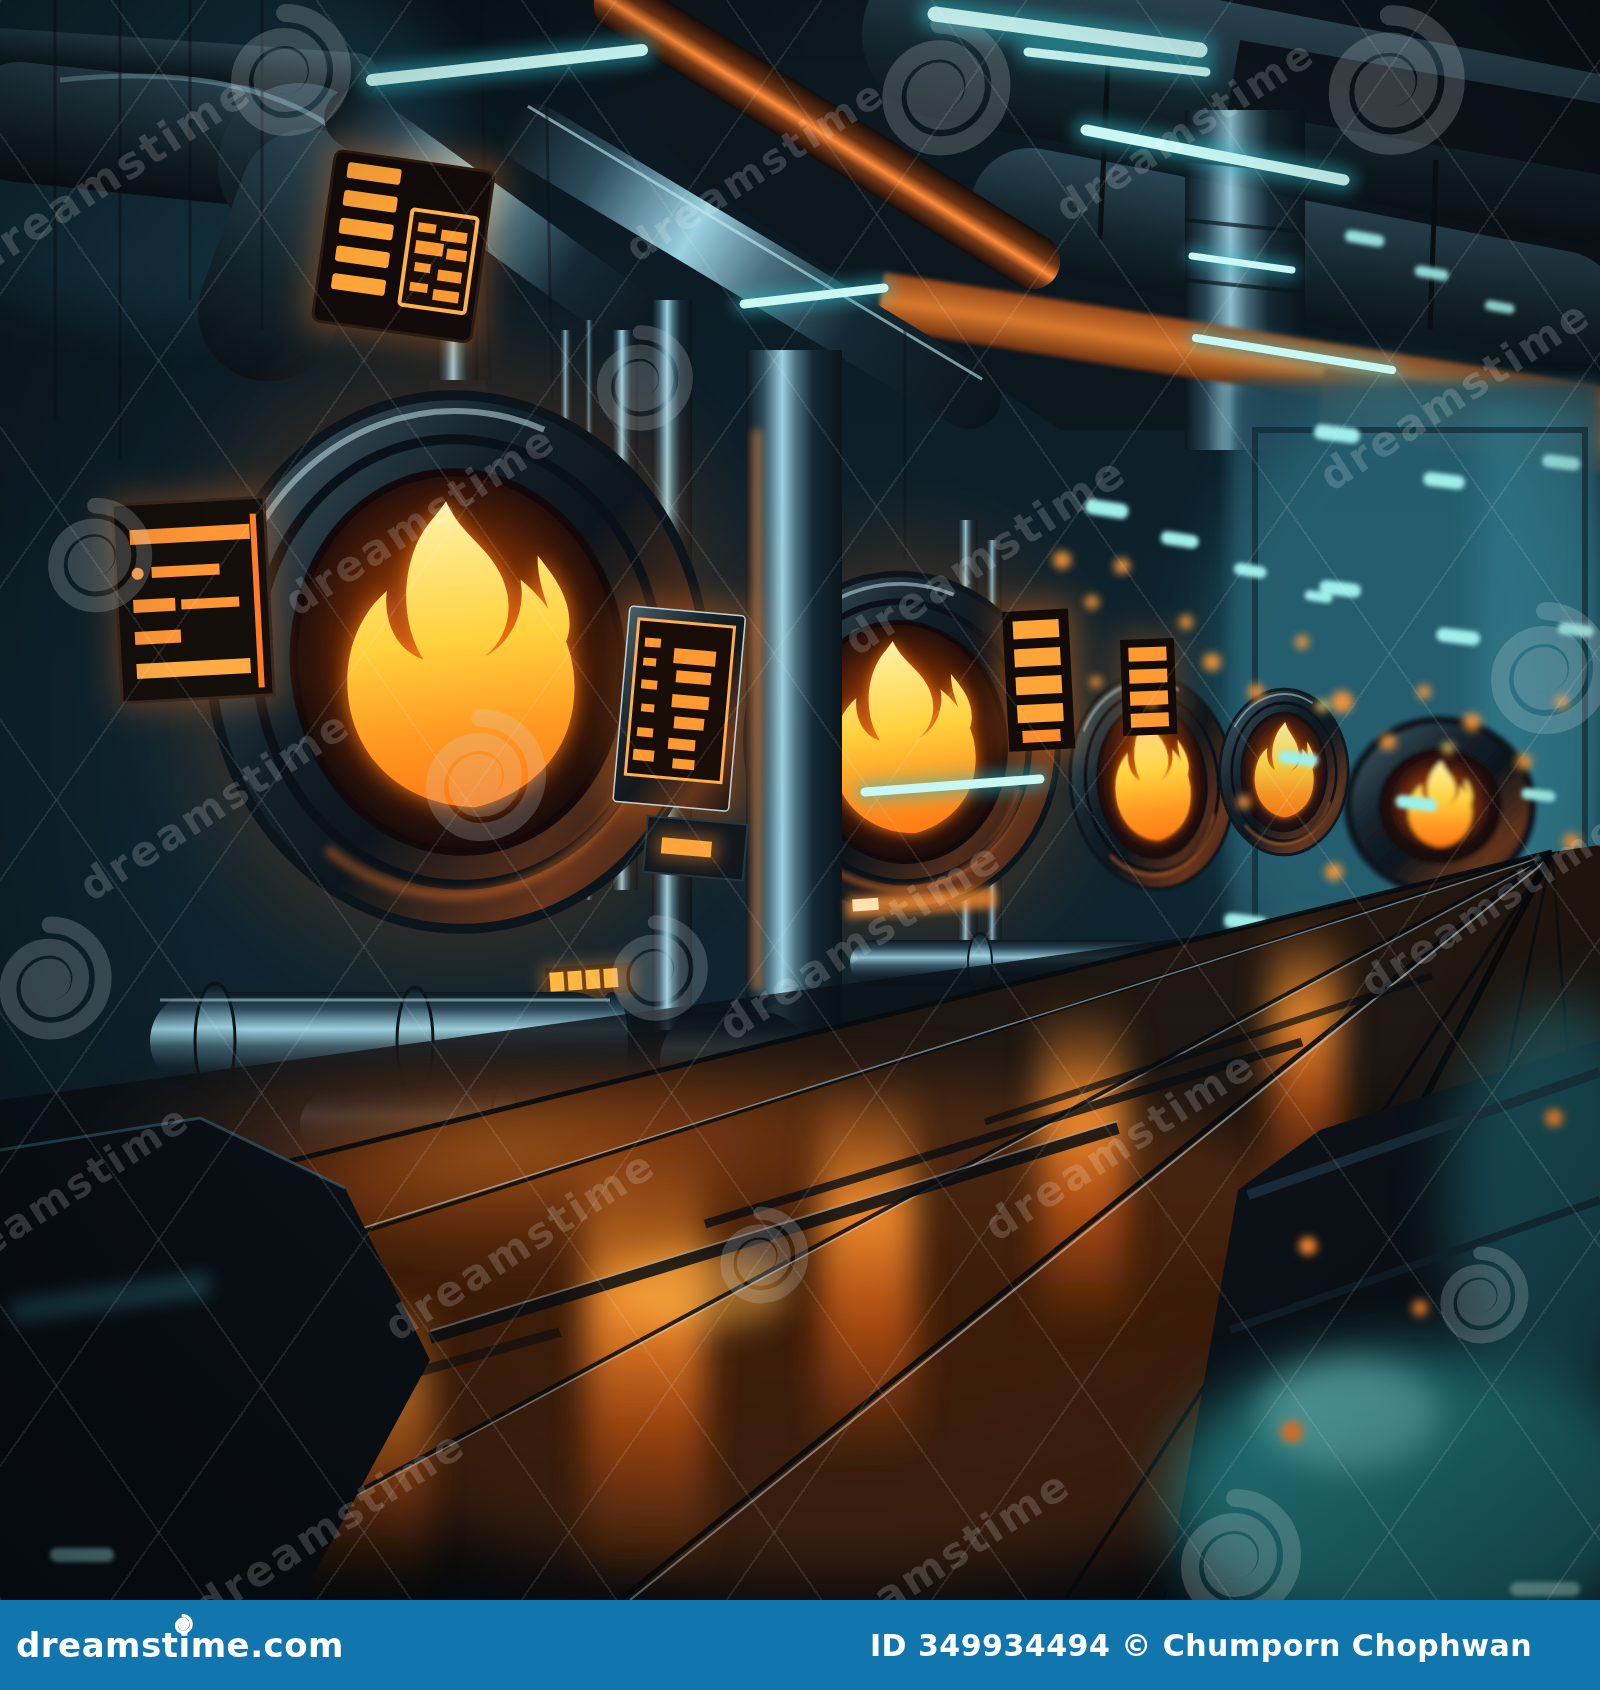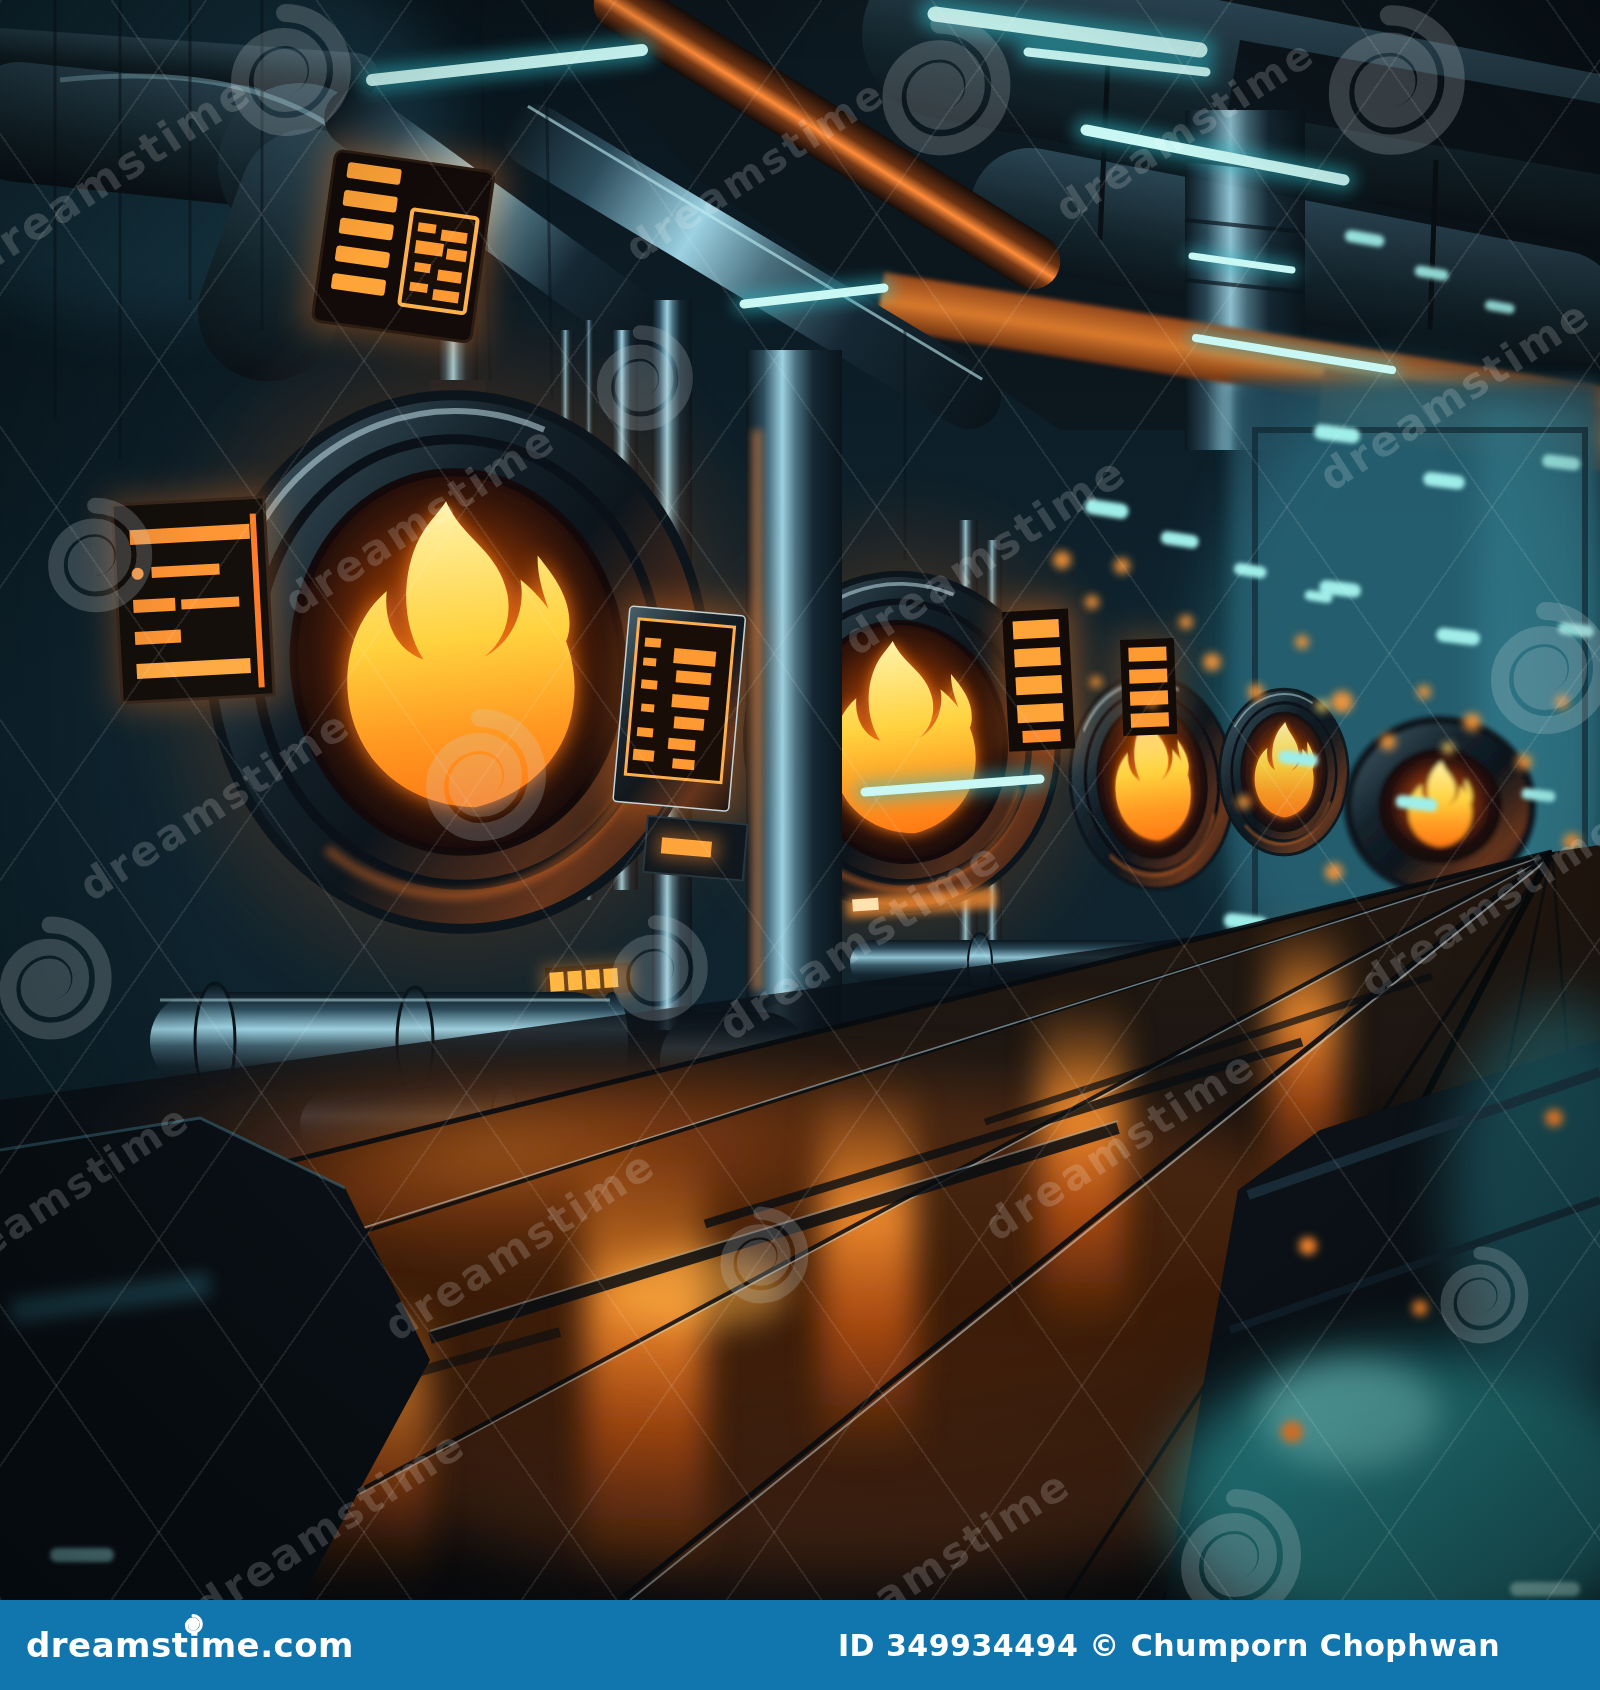--- a/index.html
+++ b/index.html
@@ -11,24 +11,24 @@
       repeating-linear-gradient(125deg, rgba(255,255,255,0.085) 0 2px, rgba(0,0,0,0) 2px 168px),
       repeating-linear-gradient(55deg,  rgba(255,255,255,0.085) 0 2px, rgba(0,0,0,0) 2px 168px);
   }
   .wm-layer{position:absolute;inset:0;pointer-events:none;}
   .wm-text{position:absolute;transform:translate(-50%,-50%) rotate(-33deg);
     color:rgba(255,255,255,0.17);font-weight:bold;letter-spacing:3px;white-space:nowrap;
     font-family:"DejaVu Sans",sans-serif;}
   .wm-spiral{position:absolute;transform:translate(-50%,-50%);}
   .footer{position:absolute;left:0;top:1600px;width:1600px;height:90px;
     background:var(--bar-blue,#1176ad);display:flex;align-items:center;justify-content:space-between;}
-  .logo-wrap{position:relative;margin-left:26px;}
+  .logo-wrap{position:relative;margin-left:16px;}
   .logo-text{color:#fff;font-weight:bold;font-size:34px;letter-spacing:0.5px;}
   .logo-spiral{position:absolute;left:156px;top:-12px;width:22px;height:22px;}
-  .credit{color:#fff;font-weight:bold;font-size:30px;margin-right:100px;letter-spacing:0.5px;}
+  .credit{color:#fff;font-weight:bold;font-size:30px;margin-right:68px;letter-spacing:0.5px;}
 </style>
 </head>
 <body>
 
 <div class="stage">
   <div class="photo">
 
   <svg width="1600" height="1600" viewBox="0 0 1600 1600" xmlns="http://www.w3.org/2000/svg">
     <defs>
       <linearGradient id="bg" x1="0" y1="0" x2="0" y2="1">

